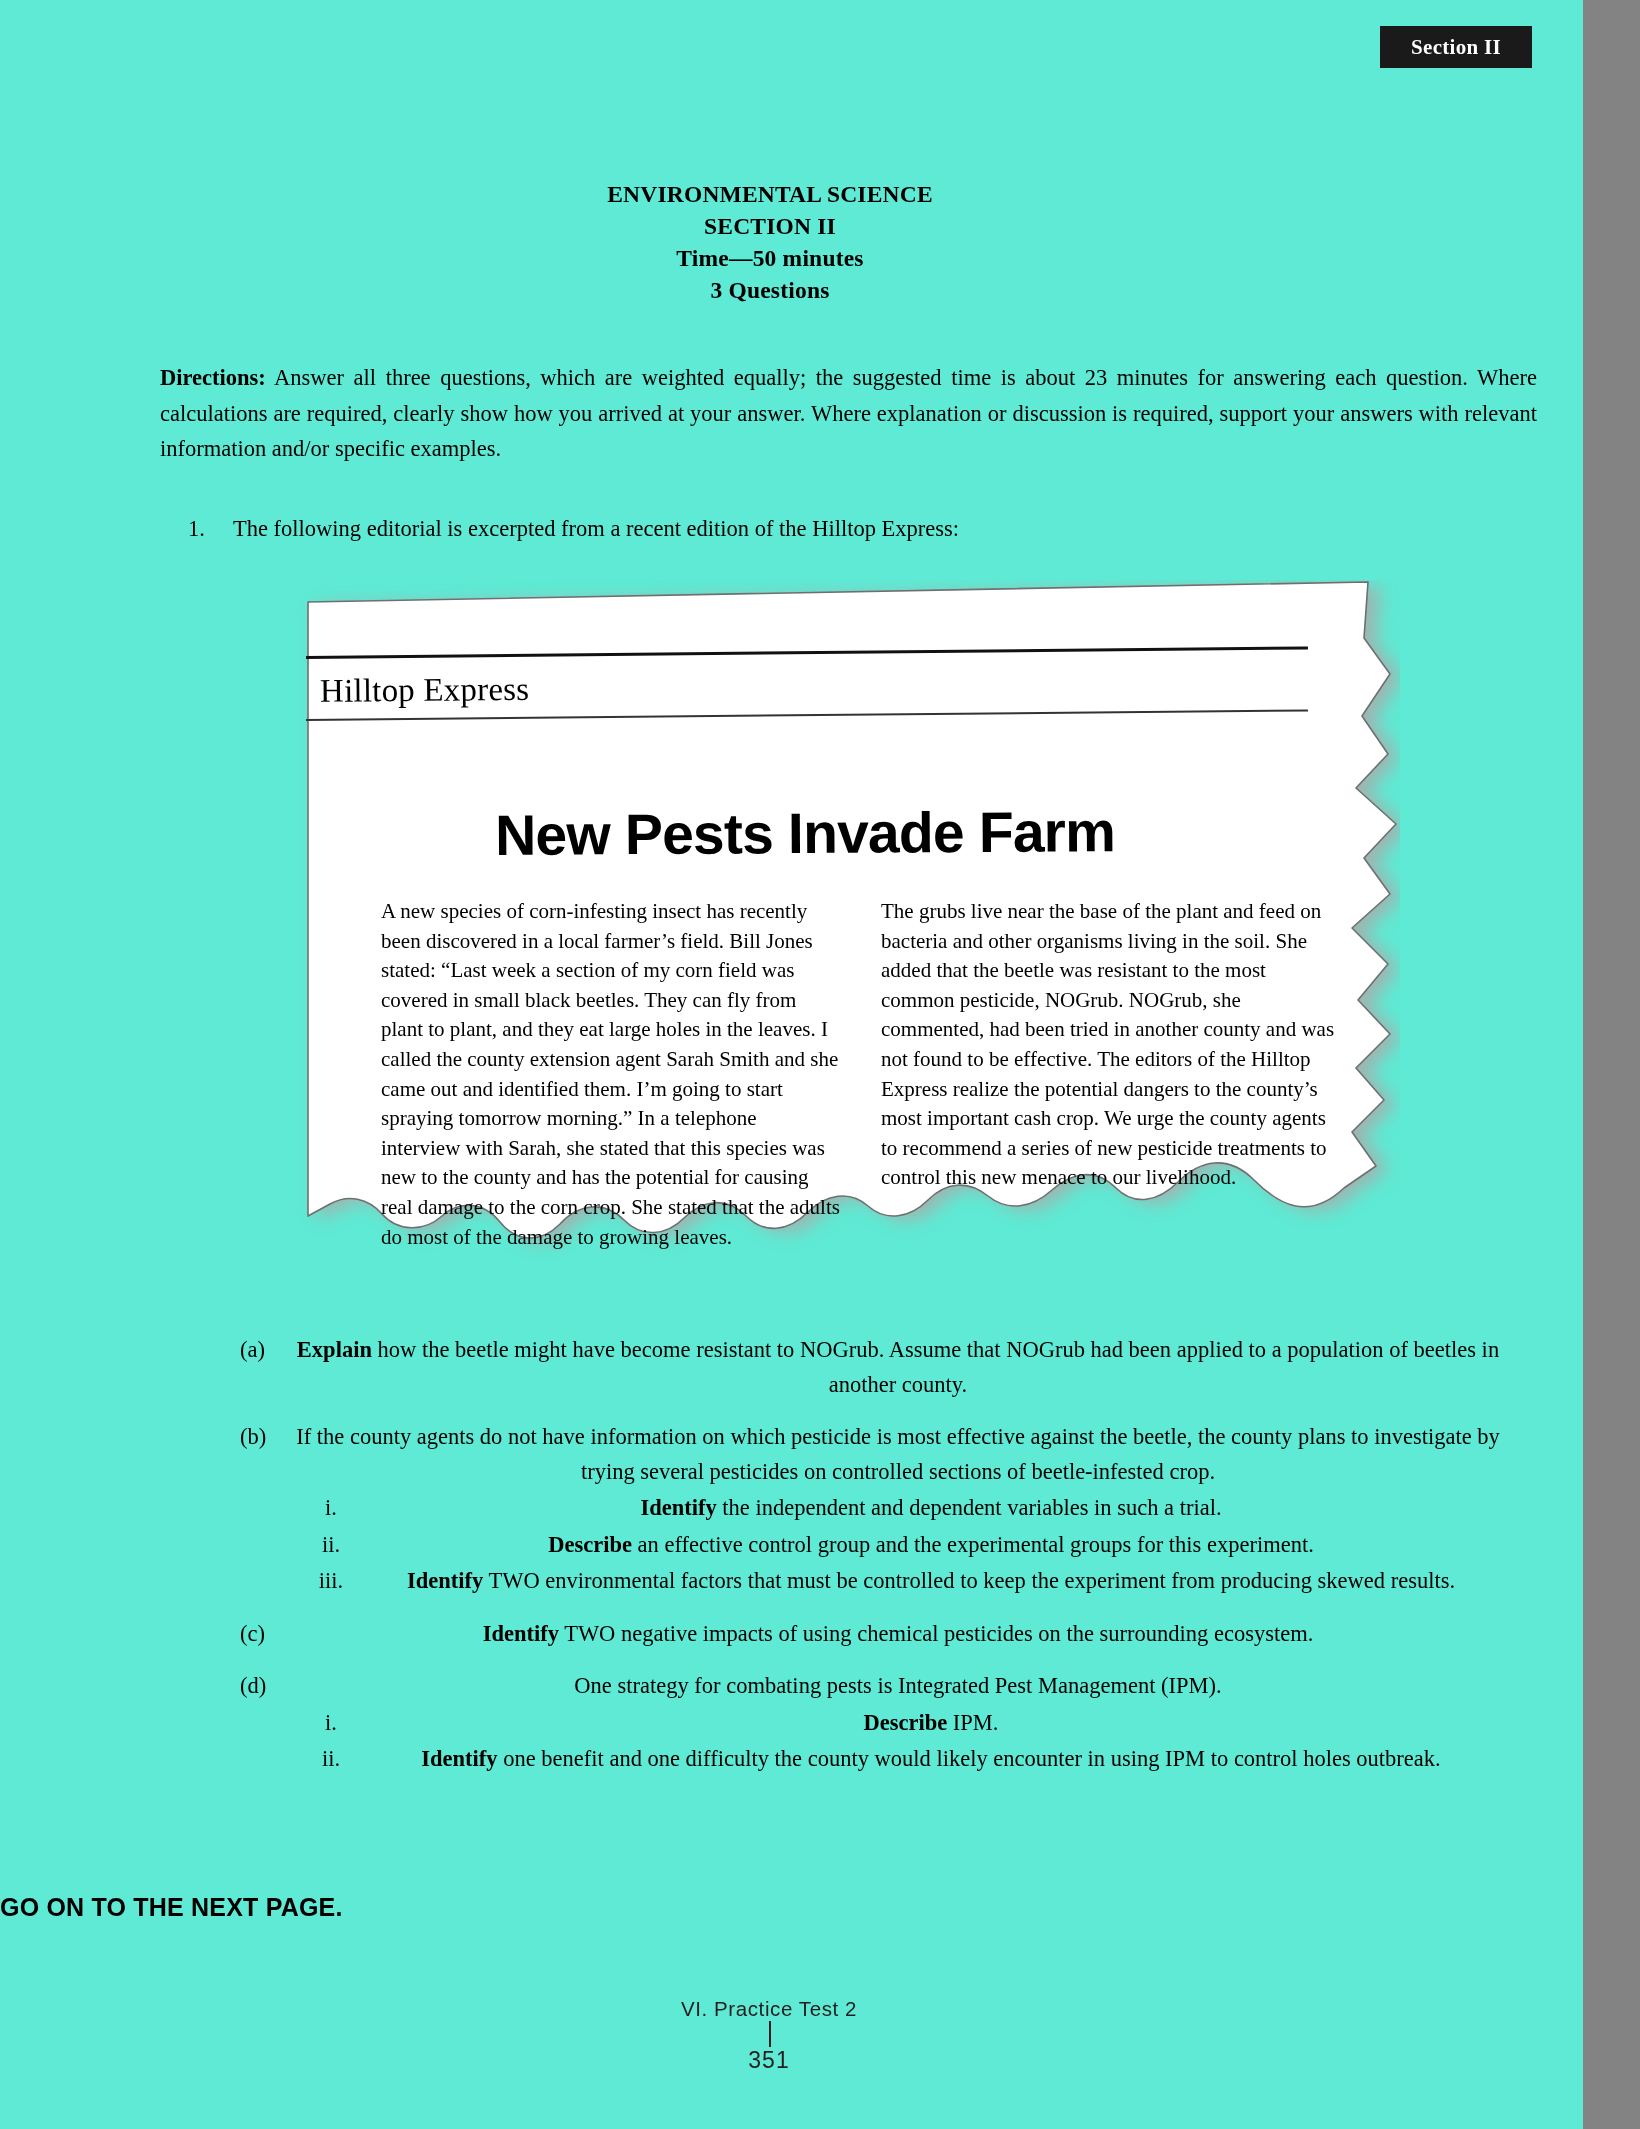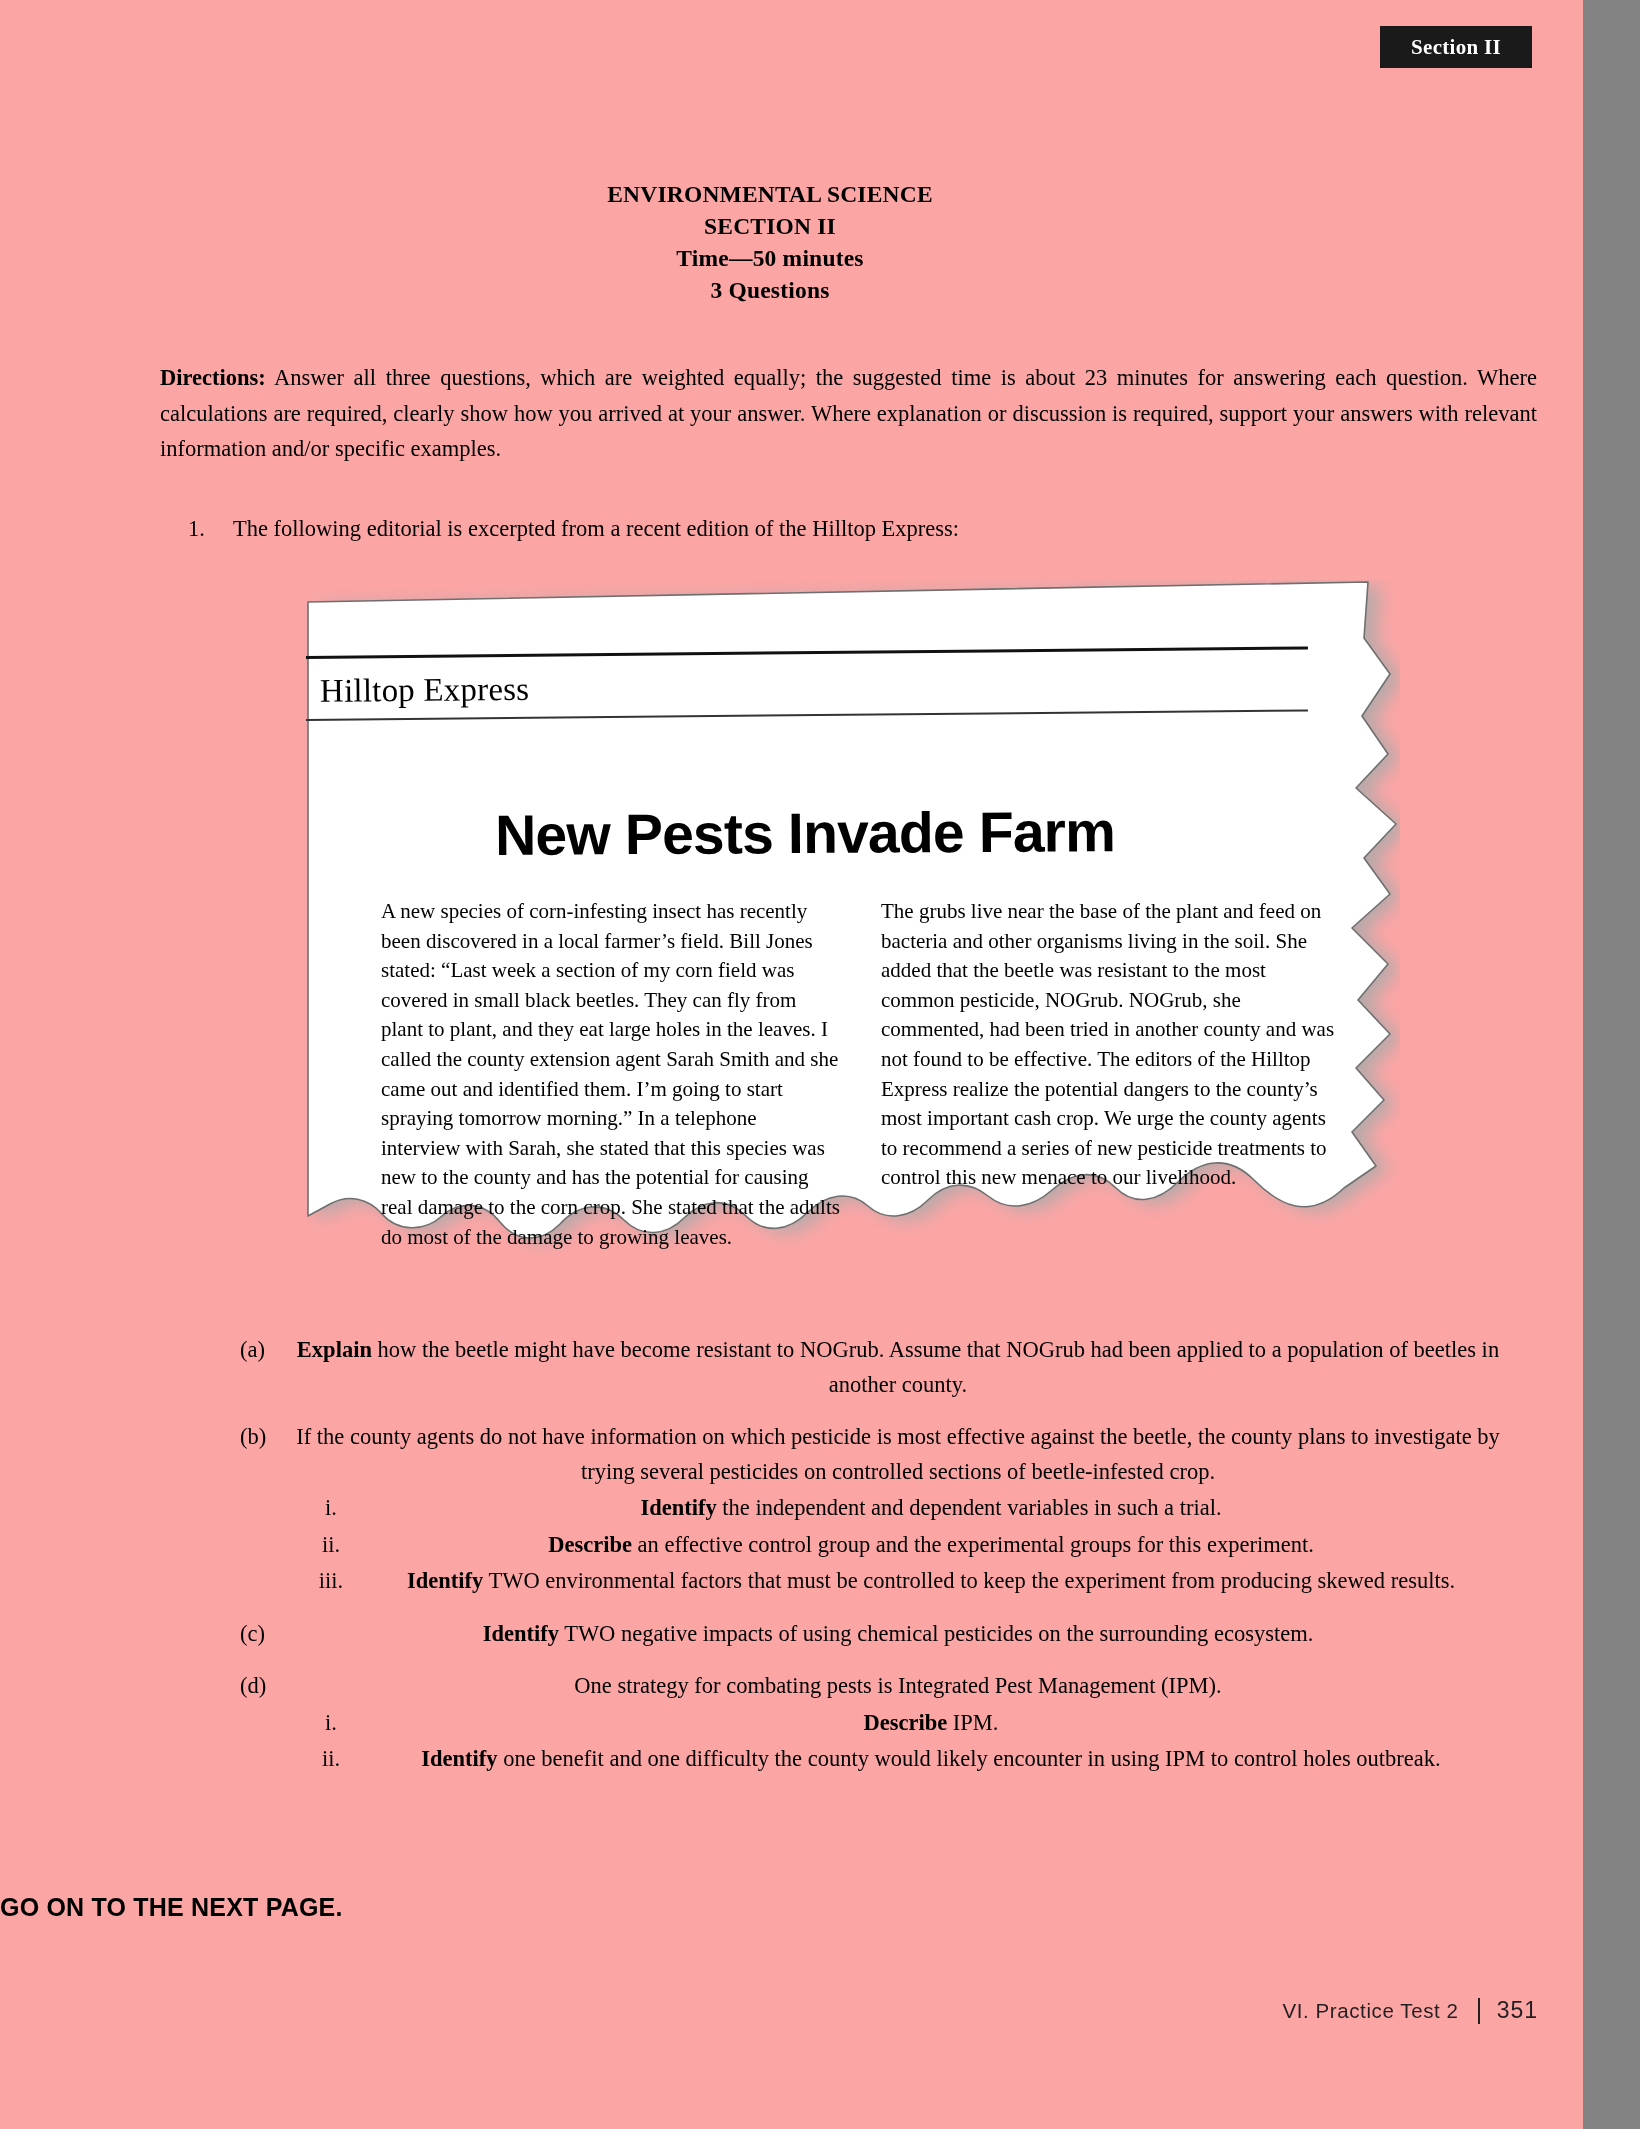--- a/index.html
+++ b/index.html
@@ -8,21 +8,21 @@
     background: #ffffff;
   }
   body {
     font-family: "Liberation Serif", "DejaVu Serif", serif;
     color: #000;
   }
   .page {
     position: relative;
     width: 1640px;
     height: 2129px;
-    background: #fca5a5;
+    background: #5eead4;
     overflow: hidden;
   }
 
   
   .gray-strip {
     position: absolute;
     top: 0;
     left: 1583px;
     width: 57px;
     height: 2129px;
@@ -234,20 +234,21 @@
     top: 1997px;
     left: 0;
     width: 1538px;
     text-align: right;
     font-family: "Liberation Sans", "DejaVu Sans", sans-serif;
     font-size: 20.5px;
     color: #231f20;
     display: flex;
     justify-content: flex-end;
     align-items: center;
+    flex-direction: column;
   }
   .folio .chap { letter-spacing: 0.6px; }
   .folio .divider {
     display: inline-block;
     width: 2px;
     height: 26px;
     background: #231f20;
     margin: 0 17px 0 19px;
   }
   .folio .pageno {

